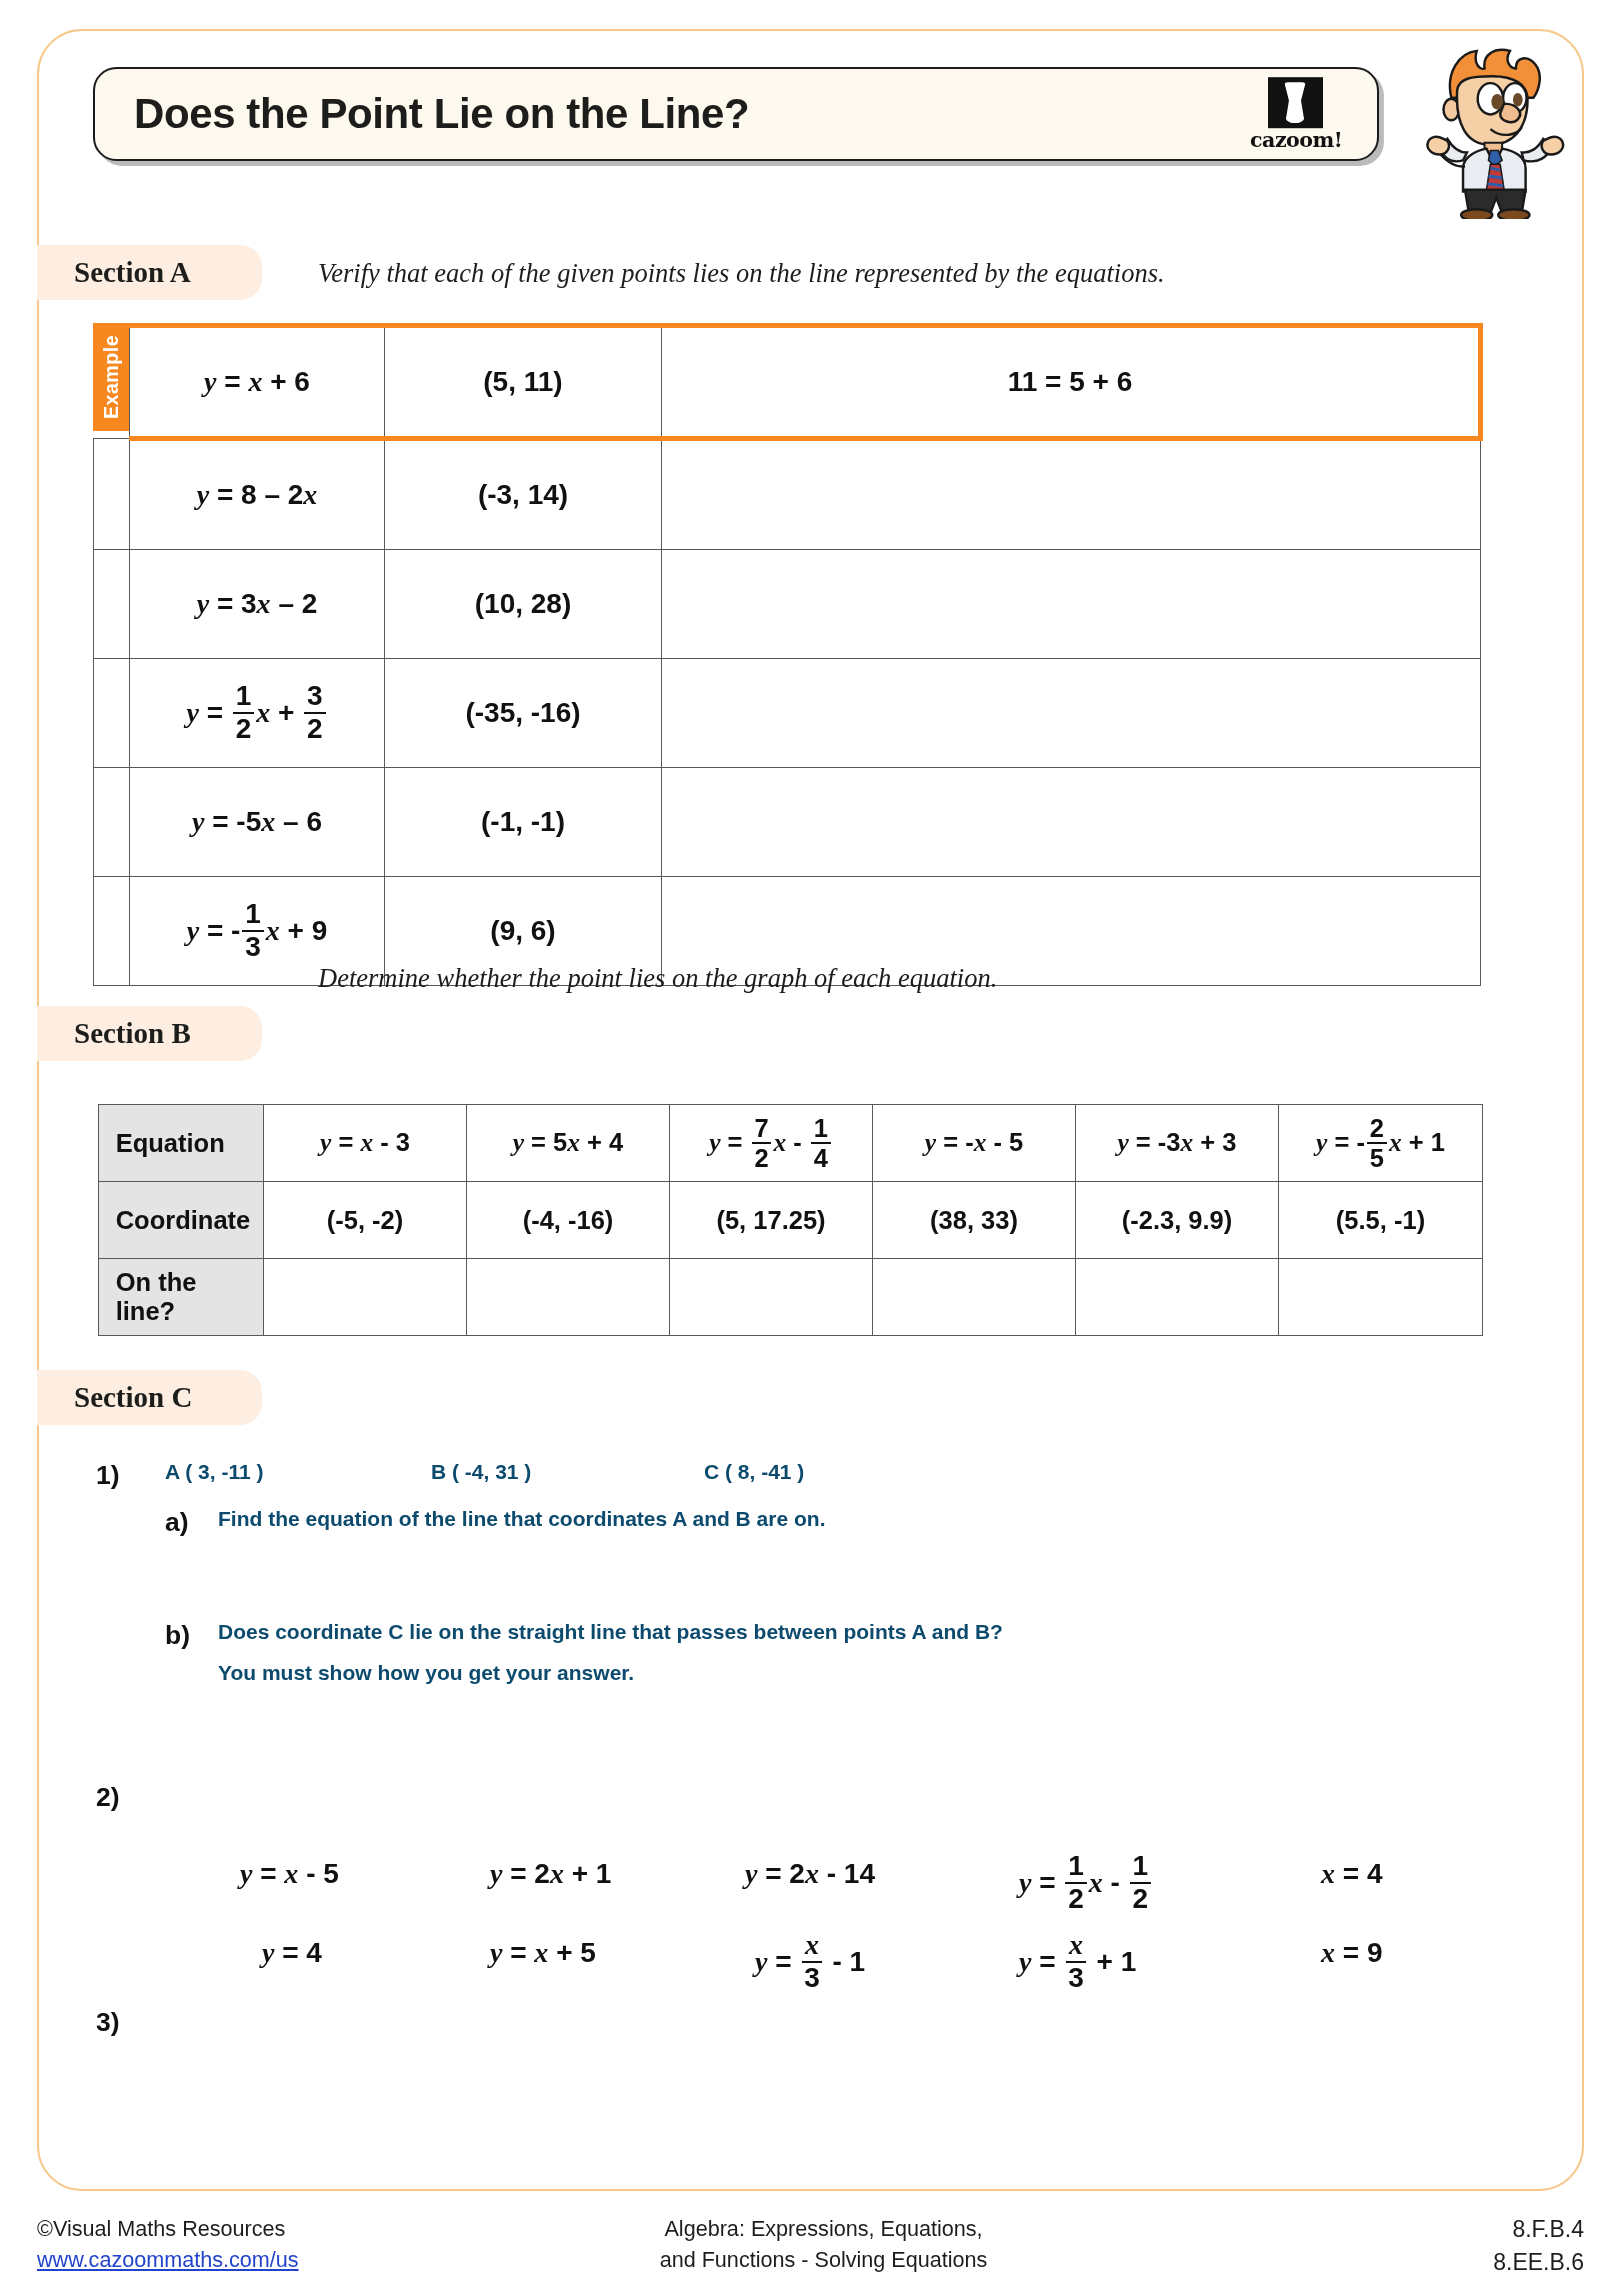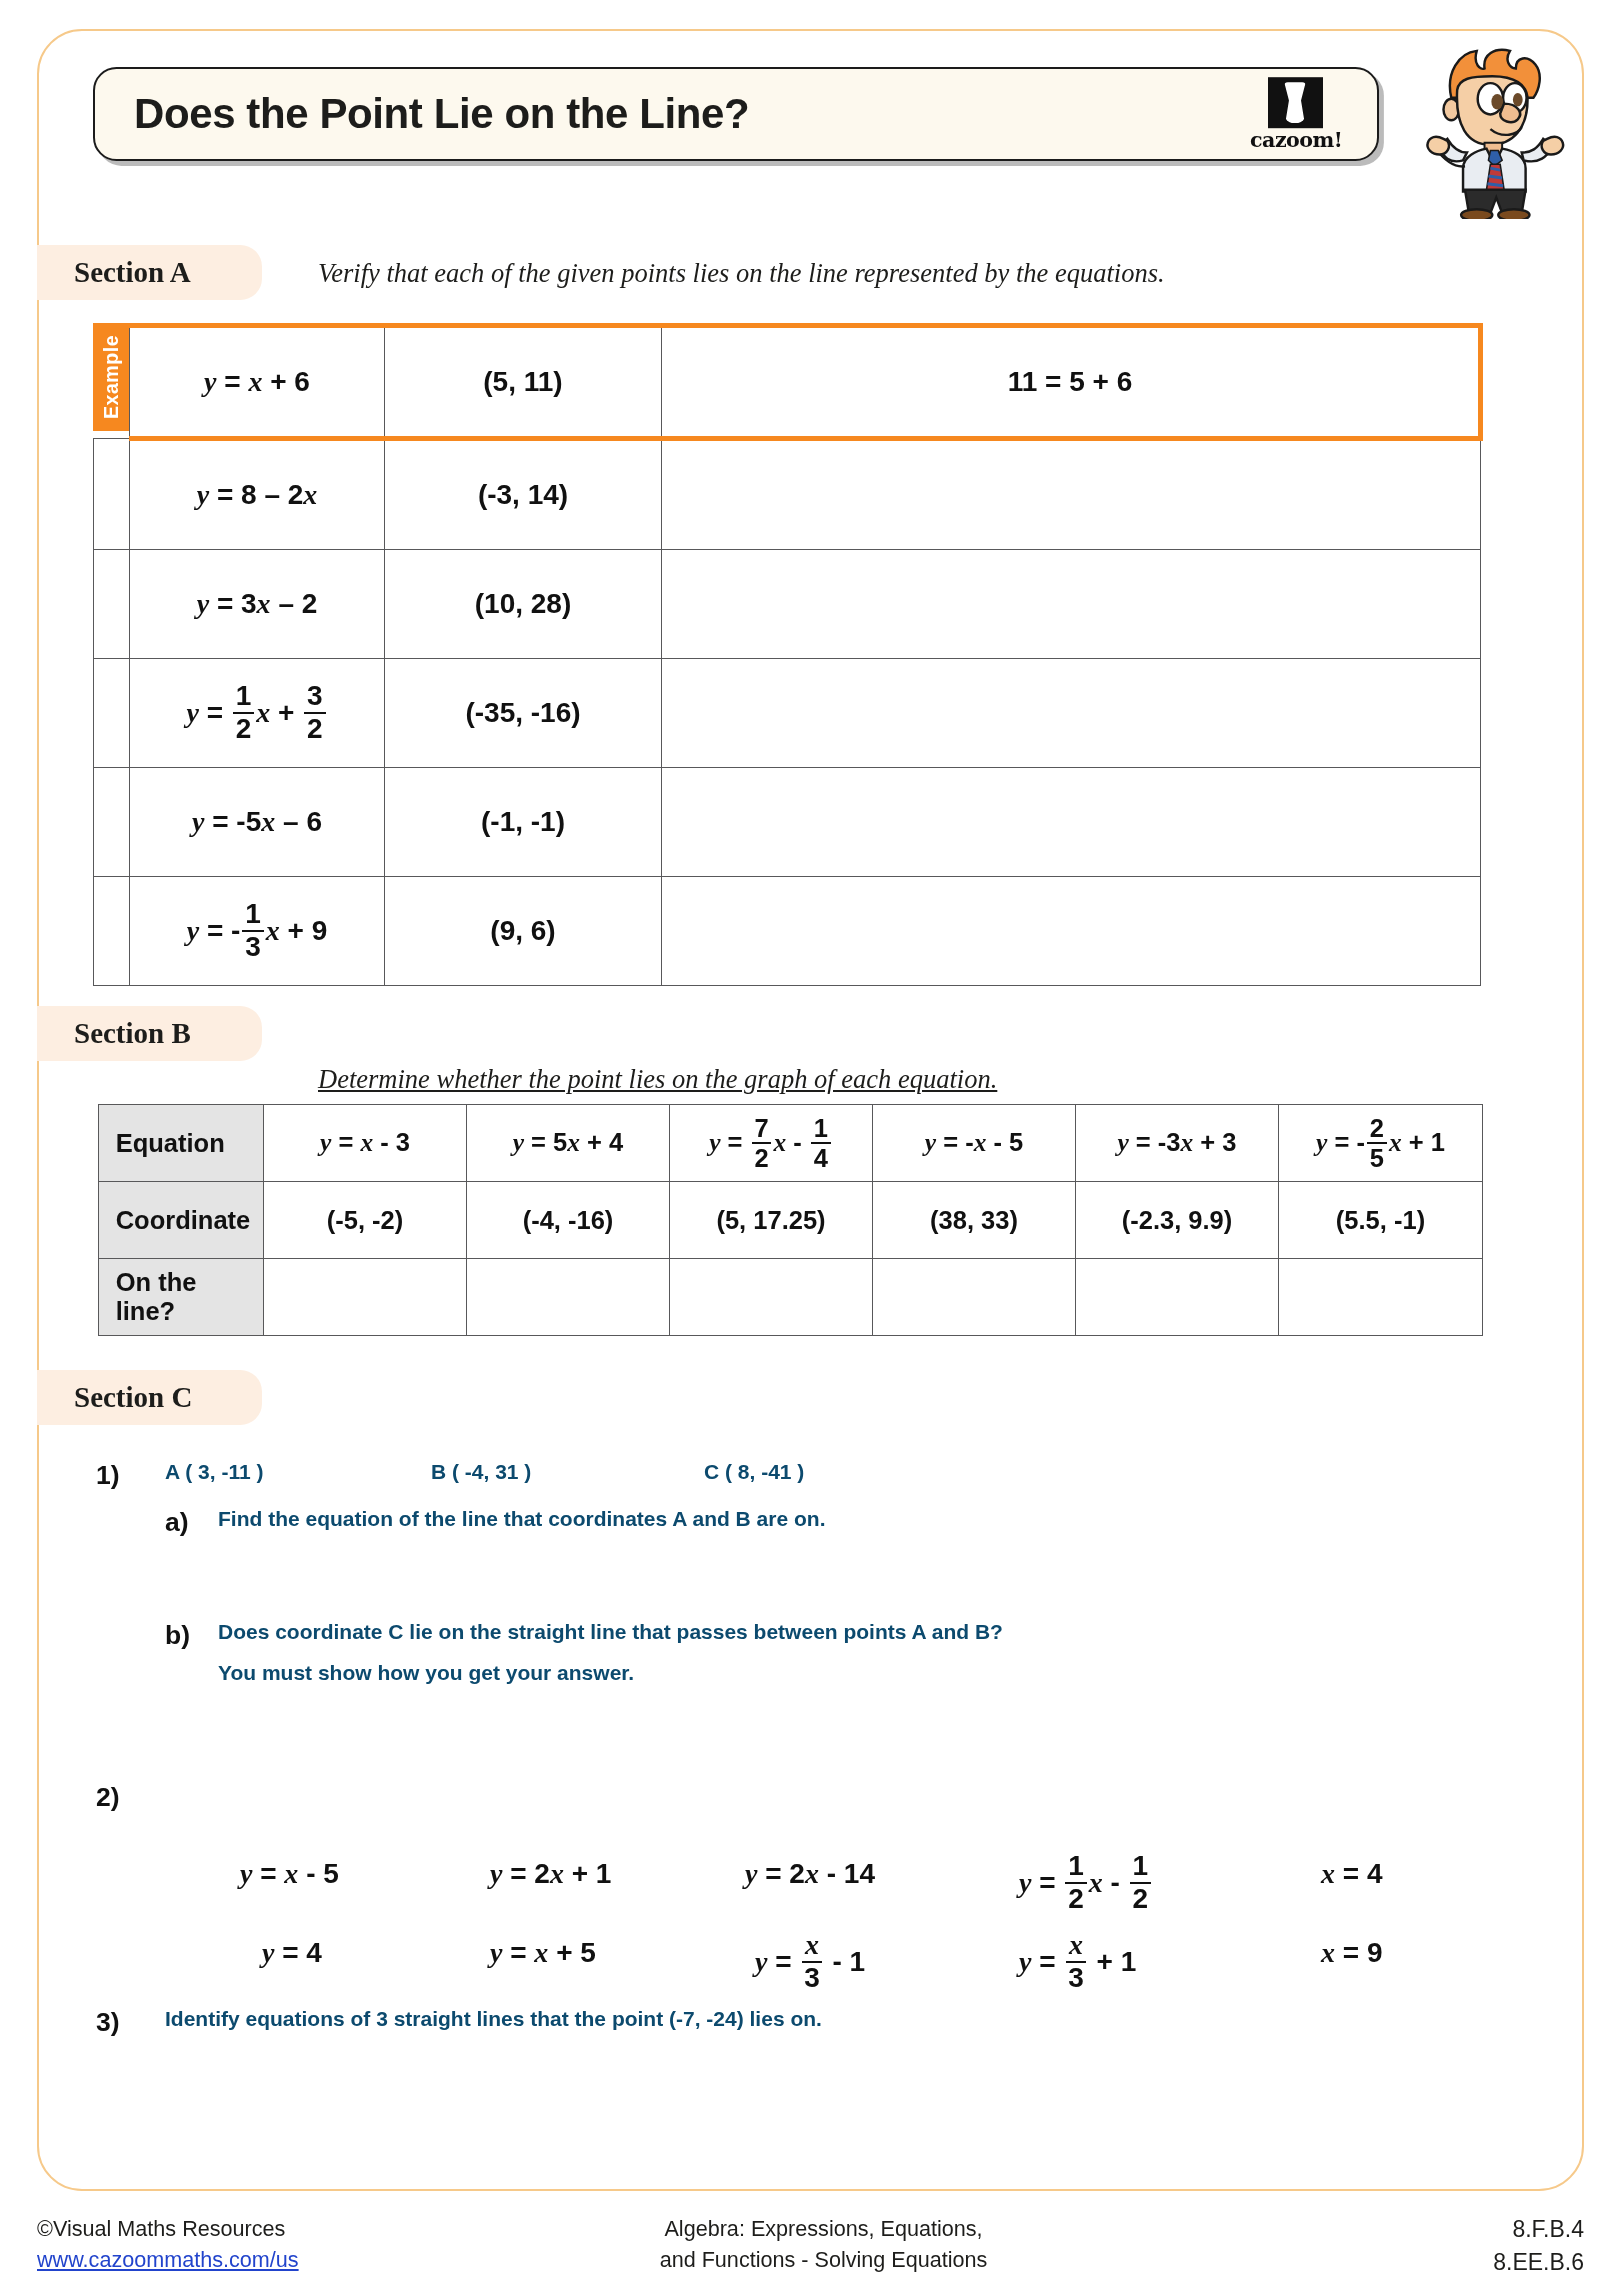--- a/index.html
+++ b/index.html
@@ -392,21 +392,21 @@
           <span class="pt">(9, 6)</span>
         </td>
         <td></td>
       </tr>
     </tbody>
   </table>
 
   <div class="section-pill" style="left:37px; top:1006px; width:225px;">
     <span>Section B</span>
   </div>
-  <div class="section-instr" style="left:290px; top:1064px;text-decoration:underline;">Determine whether the point lies on the graph of each equation.</div>
+  <div class="section-instr" style="left:290px; top:963px;">Determine whether the point lies on the graph of each equation.</div>
 
   <table class="tableB">
     <colgroup>
       <col style="width:165px">
         <col style="width:203px">
         <col style="width:203px">
       <col style="width:203px">
         <col style="width:203px">
         <col style="width:203px">
         <col>
@@ -519,21 +519,20 @@
     <span class="eq"><span class="v">y</span>&nbsp;=&nbsp;<span class="frac">
           <span class="num"><span class="v">x</span></span>
           <span class="den">3</span>
         </span>&nbsp;+&nbsp;1</span>
   </div>
   <div style="position:absolute; left:1321px; top:1939px;">
     <span class="eq"><span class="v">x</span>&nbsp;=&nbsp;9</span>
   </div>
 
   <div class="qnum" style="left:96px; top:2007px;">3)</div>
-  <div class="q" style="left:165px; top:2007px;">Identify equations of 3 straight lines that the point (-7, -24) lies on.</div>
 
   <div class="footer">
     <div class="f-left">
       <div>©Visual Maths Resources</div>
       <a class="f-link" href="#">www.cazoommaths.com/us</a>
     </div>
     <div class="f-mid">
       <div>Algebra: Expressions, Equations,</div>
       <div>and Functions - Solving Equations</div>
     </div>

